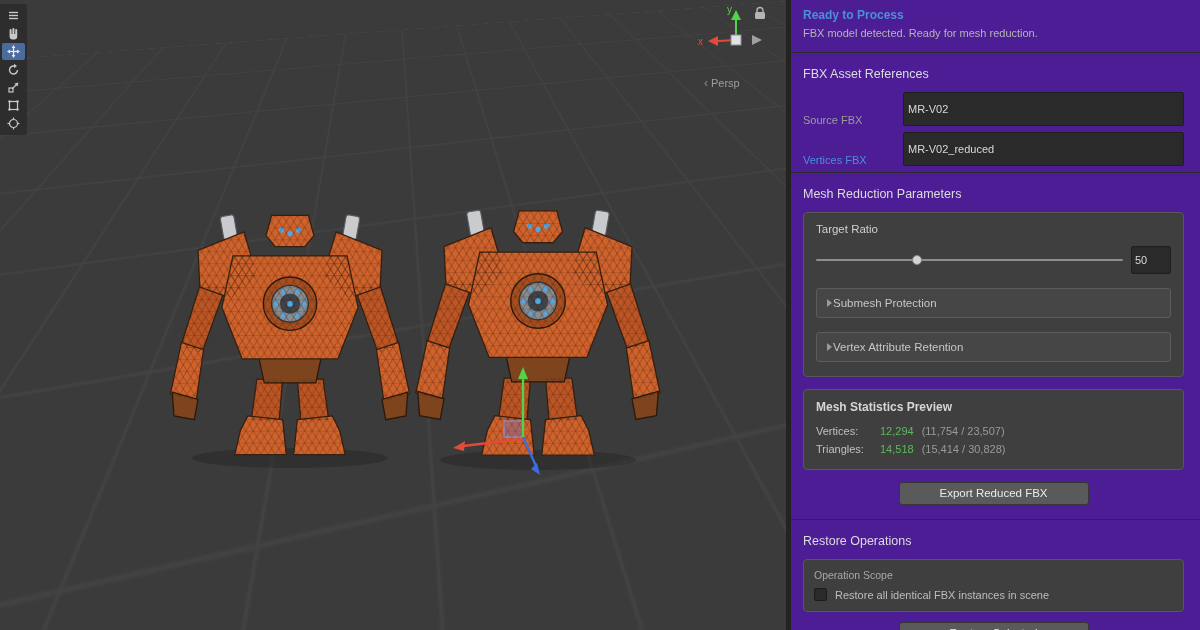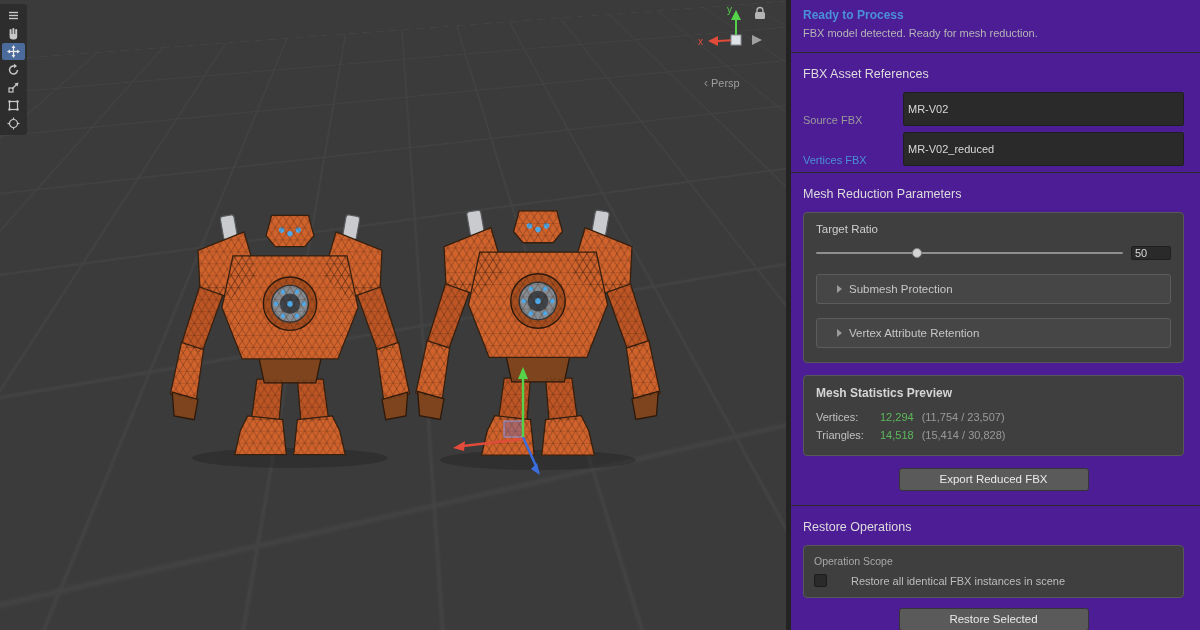--- a/index.html
+++ b/index.html
@@ -56,36 +56,36 @@
   .prop-row label.blue{color:#4a90d9}
   .tfield{flex:1;height:24px;background:#2a2a2a;border:1px solid #1f1f1f;border-radius:2px;
     color:#d8d8d8;font-size:11px;padding:16px 4px;font-family:"Liberation Sans",sans-serif}
   .gbox{border:1px solid #585858;border-radius:4px;background:#3f3f3f;padding:10px 12px 14px;margin-bottom:12px}
   .glabel{color:#cfcfcf;font-size:11.5px;margin-bottom:11px}
   .slider-row{display:flex;align-items:center;gap:8px}
   .slider{position:relative;flex:1;height:12px}
   .slider-track{position:absolute;left:0;right:0;top:5px;height:2px;background:#8f8f8f;border-radius:1px}
   .slider-handle{position:absolute;left:calc(33% - 5px);top:1px;width:10px;height:10px;border-radius:50%;
     background:#d4d4d4;border:1px solid #858585}
-  .num-field{flex:none;width:40px;height:14px;background:#2a2a2a;border:1px solid #1f1f1f;border-radius:2px;
+  .num-field{flex:none;width:40px;height:28px;background:#2a2a2a;border:1px solid #1f1f1f;border-radius:2px;
     color:#d8d8d8;font-size:11px;padding:0 3px;font-family:"Liberation Sans",sans-serif}
-  .foldout{display:flex;align-items:center;gap:7px;height:30px;padding:0 20px;margin-top:14px;
+  .foldout{display:flex;align-items:center;gap:1px;height:30px;padding:0 10px;margin-top:14px;
     border:1px solid #5c5c5c;border-radius:3px;background:#464646;color:#c6c6c6;font-size:11.5px}
   .fold-arrow{width:0;height:0;border-left:5px solid #9a9a9a;border-top:4px solid transparent;border-bottom:4px solid transparent}
   .stats-title{font-size:12px;font-weight:bold;color:#d6d6d6;margin-bottom:11px}
   .stat-row{display:flex;align-items:center;margin-top:6px}
   .stat-row .slabel{width:64px;color:#c0c0c0}
   .stat-row .sval{color:#5cb85c}
   .stat-row .sdetail{color:#9a9a9a;margin-left:8px}
   .btn-row{text-align:center;margin:0 0 14px}
   .btn{display:inline-block;min-width:190px;height:23px;line-height:21px;background:#5a5a5a;
     border:1px solid #363636;border-radius:3px;color:#eaeaea;font-size:11.5px;text-align:center;padding:0 14px}
   .scope-box{border:1px solid #585858;border-radius:4px;background:#3f3f3f;padding:9px 10px 10px;margin-bottom:10px}
   .scope-title{color:#a8a8a8;font-size:10.5px;margin-bottom:7px}
-  .check-row{display:flex;align-items:center;gap:24px}
+  .check-row{display:flex;align-items:center;gap:8px}
   .checkbox{flex:none;width:13px;height:13px;background:#2a2a2a;border:1px solid #1c1c1c;border-radius:2px}
   .check-label{color:#bdbdbd;font-size:11px}
 </style>
 </head>
 <body>
 
 <div class="app">
 
   <div class="viewport">
     <div class="grid-plane"></div>

